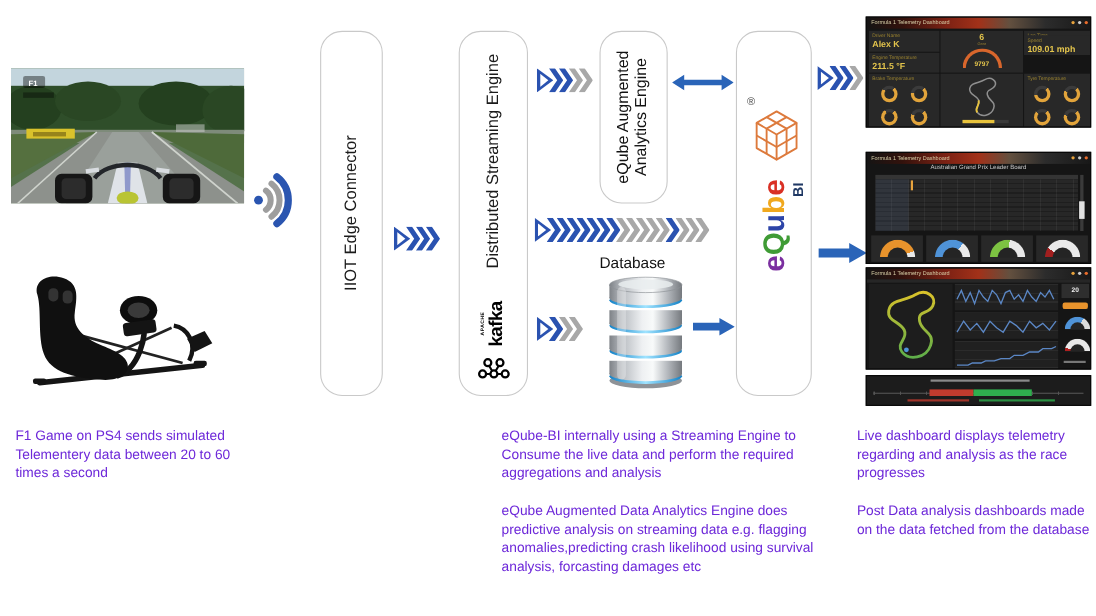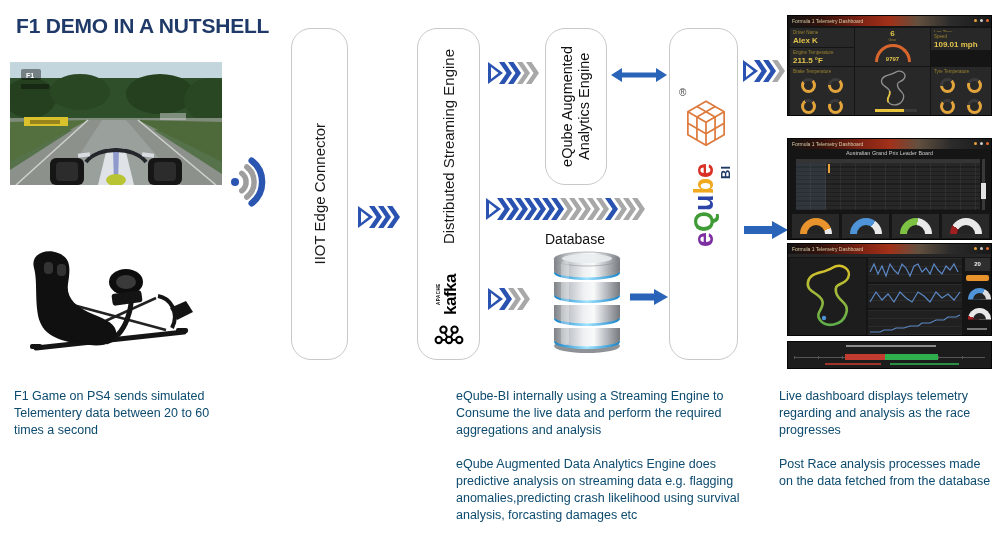--- a/index.html
+++ b/index.html
@@ -87,29 +87,28 @@
   .lb-thumb { position:absolute; right:5px; top:44px; width:5px; height:16px; background:#e2e2e2; }
   .lb-mark { position:absolute; left:40px; top:25px; width:2px; height:9px; background:#e8a33d; }
   .chartbox { position:absolute; background:#202020;
               background-image:repeating-linear-gradient(180deg,rgba(255,255,255,.05) 0 1px,transparent 1px 8px); }
   .kpi { position:absolute; background:#2e2e2e; color:#eee; font-size:6px; font-weight:700;
          text-align:center; }
   .bar-orange { position:absolute; background:#e8932c; border-radius:2px; }
   .textbar { position:absolute; height:2px; }
 
   
-  .caption { position:absolute; top:388px; font-size:12.5px; color:#0c4a6e; line-height:1.36; }
+  .caption { position:absolute; top:388px; font-size:12.5px; color:#6d28d9; line-height:1.36; }
   .caption p { margin-bottom:17px; }
 </style>
 </head>
 <body>
 
 <div class="slide">
 
-  <div class="page-title">F1 DEMO IN A NUTSHELL</div>
 
   <svg class="abs" style="left:10px;top:62px" width="212" height="123" viewBox="0 0 212 123">
     <rect width="212" height="123" fill="#55724b"></rect>
     <rect width="212" height="26" fill="#c3d5dd"></rect>
     <rect y="16" width="212" height="46" fill="#2f4e2a"></rect>
     <ellipse cx="20" cy="36" rx="26" ry="20" fill="#24401f"></ellipse>
     <ellipse cx="70" cy="30" rx="30" ry="18" fill="#2a4724"></ellipse>
     <ellipse cx="150" cy="32" rx="34" ry="20" fill="#24401f"></ellipse>
     <ellipse cx="200" cy="38" rx="26" ry="22" fill="#2a4724"></ellipse>
     <rect y="56" width="212" height="12" fill="#7e8b7a"></rect>
@@ -458,16 +457,16 @@
 
   <div class="caption" style="left:14px;width:220px">
     <p>F1 Game on PS4 sends simulated Telementery data between 20 to 60 times a second</p>
   </div>
   <div class="caption" style="left:456px;width:308px">
     <p>eQube-BI internally using a Streaming Engine to Consume the live data and perform the required aggregations and analysis</p>
     <p>eQube Augmented Data Analytics Engine does predictive analysis on streaming data e.g. flagging anomalies,predicting crash likelihood using survival analysis, forcasting damages etc</p>
   </div>
   <div class="caption" style="left:779px;width:213px">
     <p>Live dashboard displays telemetry regarding and analysis as the race progresses</p>
-    <p>Post Race analysis processes made on the data fetched from the database</p>
+    <p>Post Data analysis dashboards made on the data fetched from the database</p>
   </div>
 
 </div>
 
 </body></html>

